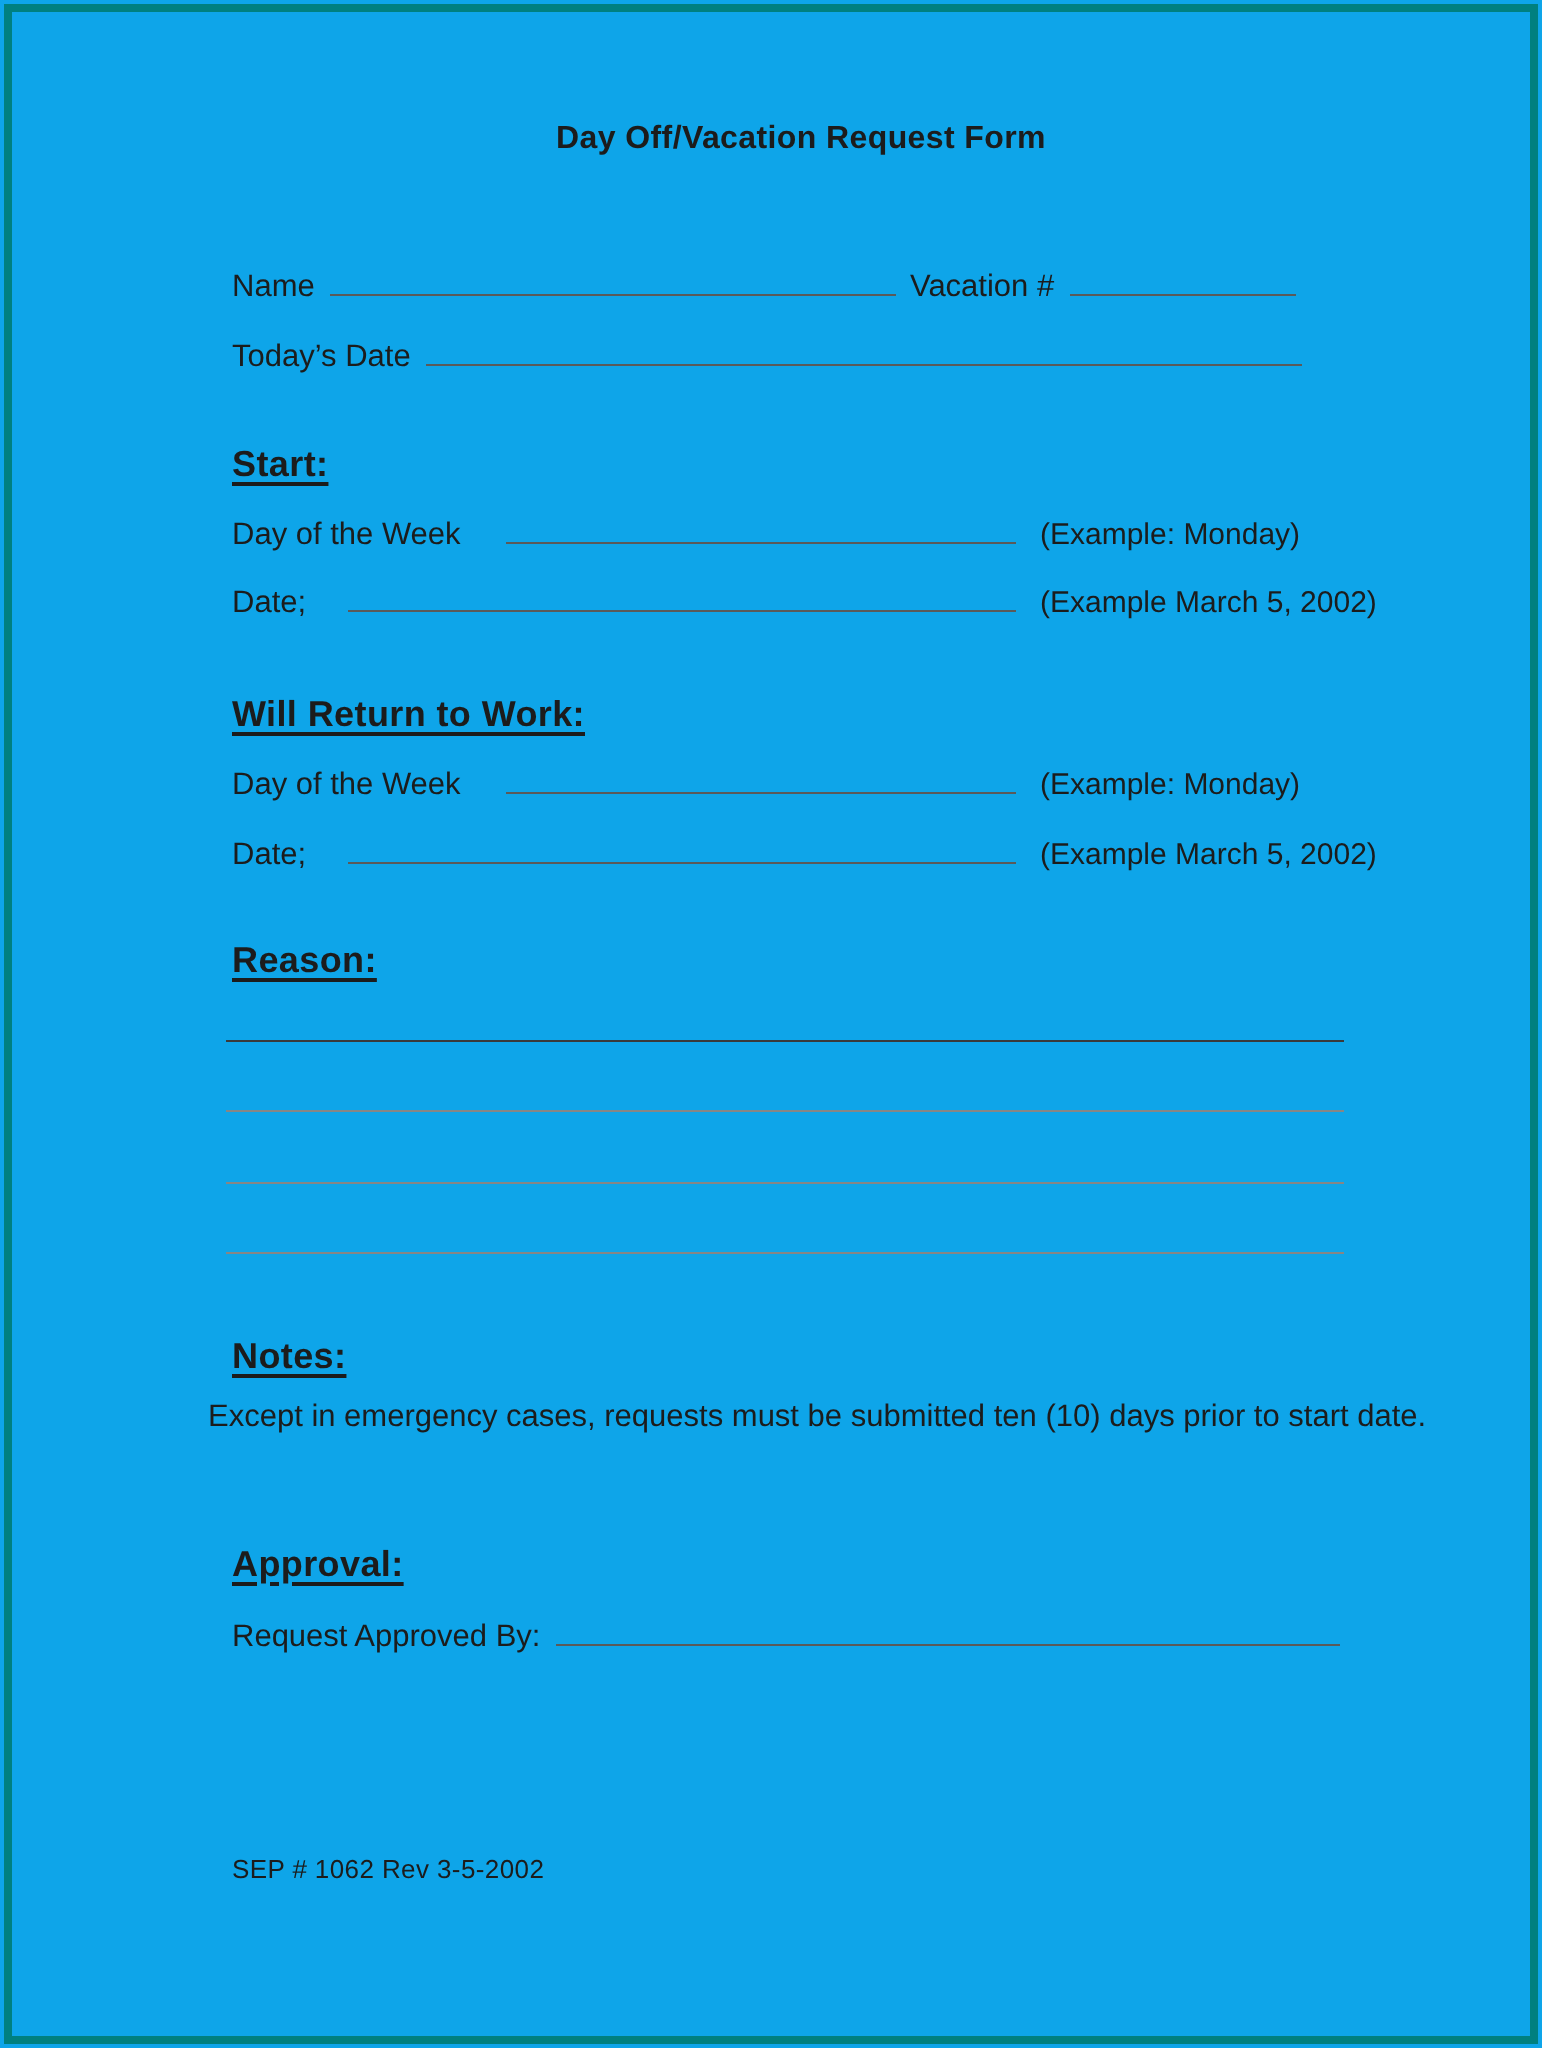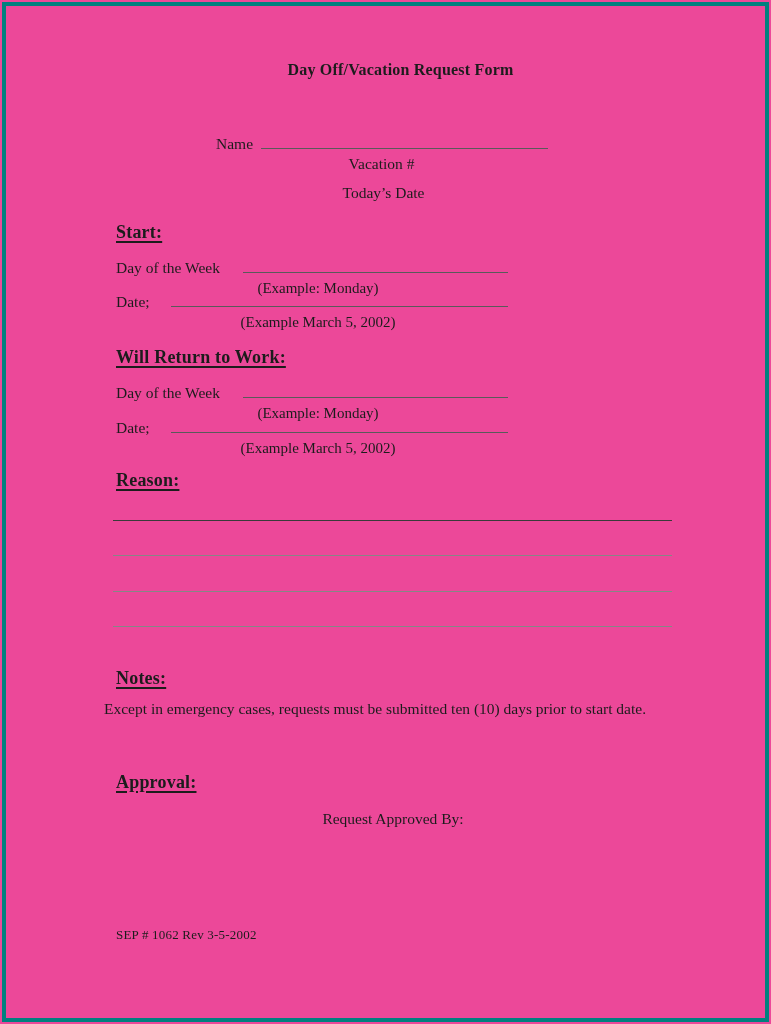--- a/index.html
+++ b/index.html
@@ -2,22 +2,22 @@
 <html style="--border-color: #00807F;"><head>
 <meta charset="utf-8">
 <style>
   :root { --border-color: #00807F; --ink: #1c1c1c; --line: #5a5a5a; }
   * { margin: 0; padding: 0; box-sizing: border-box; }
   html, body { background: #ffffff; }
   .page {
     position: relative;
     width: 771px;
     height: 1024px;
-    background: #ec4899;
-    font-family: Liberation Serif, serif;
+    background: #0ea5e9;
+    font-family: Liberation Sans, sans-serif;
     color: var(--ink);
     overflow: hidden;
   }
   .page-border {
     position: absolute;
     inset: 2px;
     border: 4px solid var(--border-color);
     pointer-events: none;
   }
   .doc-header {
@@ -26,25 +26,24 @@
     padding-left: 30px;
     text-align: center;
     font-weight: bold;
     font-size: 16px;
     line-height: 18.5px;
     letter-spacing: 0.2px;
   }
   .row {
     position: absolute;
     display: flex;
-    align-items: center;
+    align-items: flex-start;
     font-size: 15.5px;
     line-height: 20px;
     white-space: nowrap;
-    flex-direction: column;
   }
   .subfield { display: flex; align-items: baseline; }
   .blank {
     display: inline-block;
     height: 14px;
     margin-left: 8px;
     margin-bottom: -2px;
     border-bottom: 1.4px solid var(--line);
   }
   .grow { flex: 1 1 auto; }
@@ -99,21 +98,21 @@
     <div class="subfield" style="width:332px;">
       <span>Name</span>
       <span class="blank grow"></span>
     </div>
     <div class="subfield grow" style="margin-left:7px;">
       <span>Vacation #</span>
       <span class="blank grow"></span>
     </div>
   </div>
 
-  <div class="row" style="top:183px; left:116px; width:535px;">
+  <div class="row" style="top:169px; left:116px; width:535px;">
     <span>Today’s Date</span>
     <span class="blank grow"></span>
   </div>
 
   <div class="heading" style="top:222px;">Start:</div>
 
   <div class="row" style="top:258px; left:116px;">
     <div class="fieldcol">
       <span>Day of the Week</span>
       <span class="blank grow"></span>

